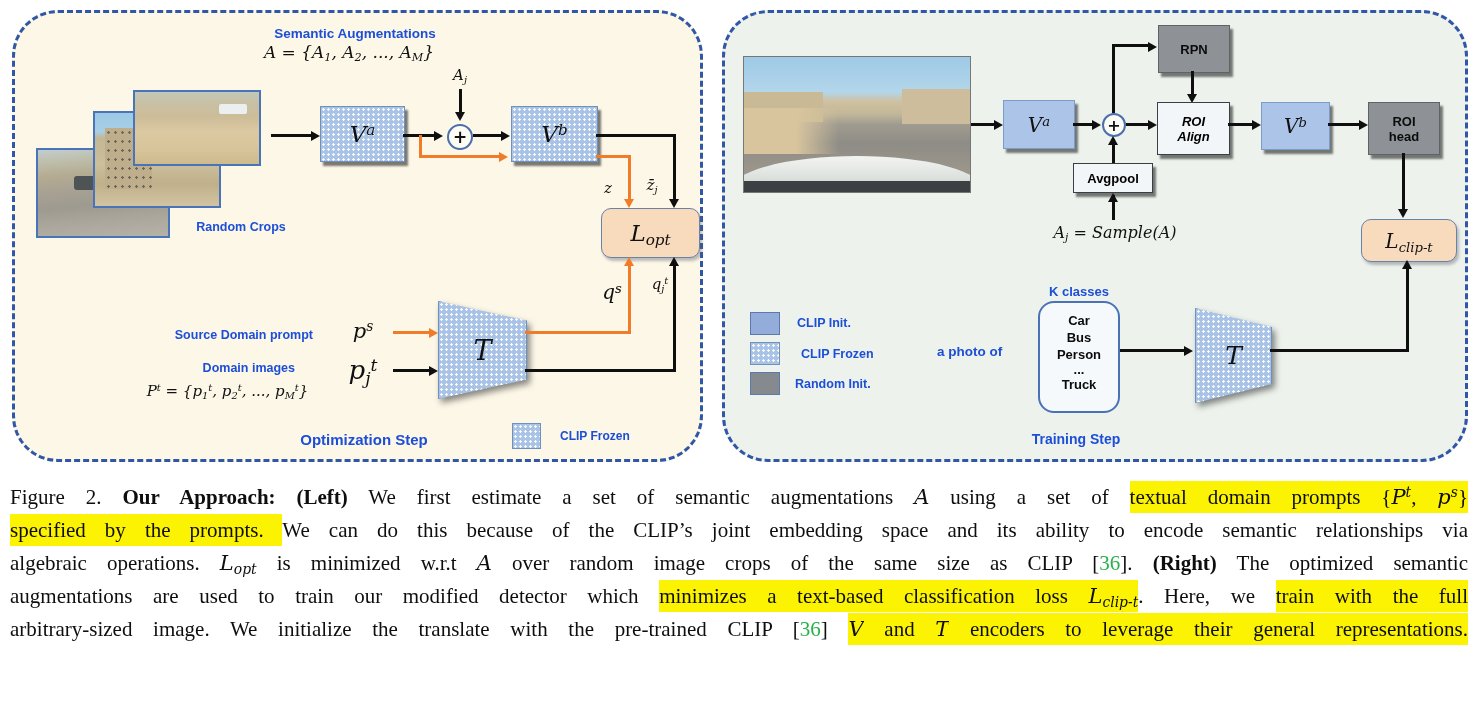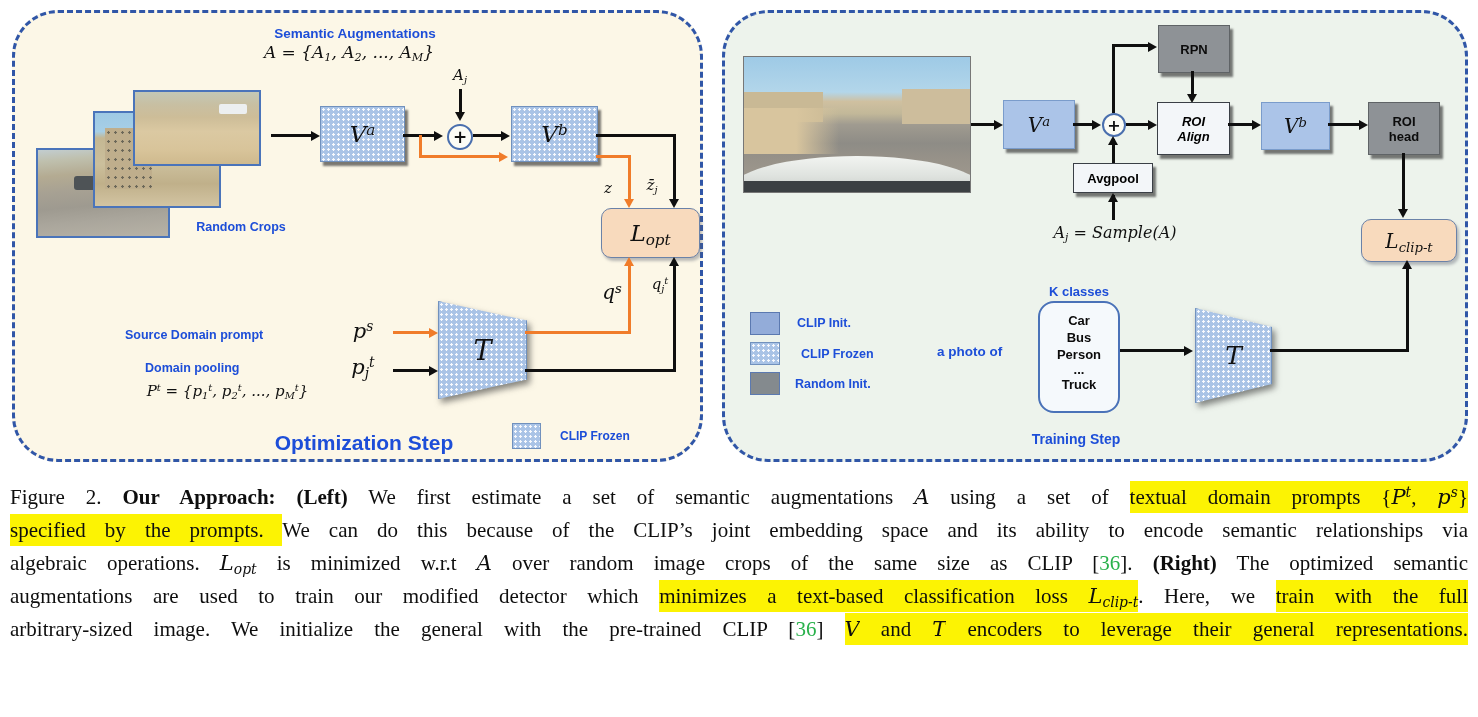--- a/index.html
+++ b/index.html
@@ -4,21 +4,21 @@
 <style>
   html,body{margin:0;padding:0;background:#ffffff;}
   body{width:1478px;height:717px;position:relative;font-family:"Liberation Sans",sans-serif;overflow:hidden;}
   .panel{position:absolute;top:10px;height:452px;border:3px dashed #3056a7;border-radius:46px;box-sizing:border-box;}
   #panel-left{left:12px;width:691px;background:#fcf7e7;}
   #panel-right{left:722px;width:746px;background:#edf3ec;}
   .abs{position:absolute;}
   .dlabel{position:absolute;font-weight:700;color:#1d4ed8;font-size:12.5px;line-height:1.15;}
   .mathlabel{position:absolute;font-family:"DejaVu Serif",serif;font-style:italic;color:#101010;}
   .ctr{text-align:center;}
-  .rgt{}
+  .rgt{text-align:right;}
   
   .hatch{background-color:#a9c3e6;background-image:radial-gradient(rgba(255,255,255,.9) 1px, rgba(255,255,255,0) 1.45px);background-size:5px 5px;border:1px solid #7191bd;}
   .shadow{box-shadow:3px 4px 2px rgba(35,35,35,.6);}
   .softshadow{box-shadow:2px 3px 3px rgba(90,95,110,.4);}
   .encbox{position:absolute;display:flex;align-items:center;justify-content:center;}
   .solidblue{background:#abc4e8;border:1px solid #7a9ccb;}
   .graybox{background:#8e9296;border:1px solid #5f6366;color:#0c0c0c;}
   .whitebox{background:#f3f6f9;border:1.5px solid #3a3f46;}
   .lossbox{background:#f8dabd;border:1.5px solid #6b82a8;border-radius:10px;}
   .boxtext{font-weight:700;font-size:13px;line-height:15px;text-align:center;}
@@ -120,37 +120,37 @@
   <div class="ah ah-u" style="left:654px;top:244px;"></div>
 
   <div class="mathlabel ctr" style="left:584px;top:267px;width:26px;font-size:20px;"><span class="sm">q<sup>s</sup></span></div>
   <div class="mathlabel ctr" style="left:630px;top:262px;width:30px;font-size:15px;"><span class="sm">q<sub>j</sub><sup>t</sup></span></div>
 
   <div class="dlabel rgt" style="left:110px;top:315px;width:188px;">Source Domain prompt</div>
   <div class="mathlabel ctr" style="left:328px;top:306px;width:40px;font-size:21px;"><span class="sm">p<sup>s</sup></span></div>
   <div class="ln lnh o" style="left:378px;top:318px;width:38px;"></div>
   <div class="ah ah-r o" style="left:414px;top:314.5px;"></div>
 
-  <div class="dlabel rgt" style="left:130px;top:348px;width:150px;">Domain pooling</div>
-  <div class="mathlabel ctr" style="left:328px;top:342px;width:40px;font-size:21px;"><span class="sm">p<sub>j</sub><sup>t</sup></span></div>
+  <div class="dlabel rgt" style="left:130px;top:348px;width:150px;">Domain images</div>
+  <div class="mathlabel ctr" style="left:328px;top:342px;width:40px;font-size:26px;"><span class="sm">p<sub>j</sub><sup>t</sup></span></div>
   <div class="ln lnh" style="left:378px;top:356px;width:38px;"></div>
   <div class="ah ah-r" style="left:414px;top:352.5px;"></div>
 
   <div class="mathlabel ctr" style="left:105px;top:369px;width:215px;font-size:15px;"><span class="sm">P<sup>t</sup></span><span> = {</span><span class="sm">p<sub>1</sub><sup>t</sup></span><span>, </span><span class="sm">p<sub>2</sub><sup>t</sup></span><span>, ..., </span><span class="sm">p<sub>M</sub><sup>t</sup></span><span>}</span></div>
 
   <div class="trapwrap" style="left:423px;top:288px;width:87px;height:96px;">
     <div class="trap hatch">
       <span class="mathlabel" style="position:static;font-size:27px;"><span class="sm">T</span></span>
     </div>
   </div>
 
   <div class="ln lnh o" style="left:510px;top:318px;width:106px;"></div>
   <div class="ln lnh" style="left:510px;top:356px;width:150px;"></div>
 
-  <div class="dlabel ctr" style="left:199px;top:418px;width:300px;font-size:21px;">Optimization Step</div>
+  <div class="dlabel ctr" style="left:199px;top:418px;width:300px;font-size:15px;">Optimization Step</div>
 
   <div class="swatch hatch" style="left:497px;top:410px;width:29px;height:26px;"></div>
   <div class="dlabel" style="left:545px;top:417px;font-size:12px;">CLIP Frozen</div>
 </div>
 
 <div class="panel" id="panel-right">
 
   <div class="photo" style="left:18px;top:43px;width:228px;height:137px;border:1px solid #777;background:linear-gradient(180deg,#9ecae6 0%,#b3d6ea 26%,#cfc0a0 33%,#c2b899 42%,#a09b90 50%,#8e8c86 64%,#979289 76%,#a39c91 100%);">
     <div class="abs" style="left:0;top:26%;width:35%;height:22%;background:#c9b995;"></div>
     <div class="abs" style="right:0;top:24%;width:30%;height:26%;background:#cdbd9c;"></div>
@@ -253,14 +253,14 @@
   <div class="dlabel" style="left:70px;top:364px;font-size:12.5px;">Random Init.</div>
 
   <div class="dlabel ctr" style="left:231px;top:418px;width:240px;font-size:14px;">Training Step</div>
 </div>
 
 <div id="caption">
   <div class="cap-line"><span>Figure 2.  </span><span class="sb">Our Approach:  (Left)</span><span> We first estimate a set of semantic augmentations </span><span class="sm">A</span><span> using a set of </span><span class="sh">textual domain prompts </span><span class="sh">{</span><span class="sh sm">P<sup>t</sup></span><span class="sh">, </span><span class="sh sm">p<sup>s</sup></span><span class="sh">}</span></div>
   <div class="cap-line"><span class="sh">specified by the prompts. </span><span>We can do this because of the CLIP’s joint embedding space and its ability to encode semantic relationships via</span></div>
   <div class="cap-line"><span>algebraic operations. </span><span class="sm">L<sub>opt</sub></span><span> is minimized w.r.t </span><span class="sm">A</span><span> over random image crops of the same size as CLIP [</span><span class="sg">36</span><span>]. </span><span class="sb">(Right)</span><span> The optimized semantic</span></div>
   <div class="cap-line"><span>augmentations are used to train our modified detector which </span><span class="sh">minimizes a text-based classification loss </span><span class="sh sm">L<sub>clip-t</sub></span><span>. Here, we </span><span class="sh">train with the full</span></div>
-  <div class="cap-line"><span>arbitrary-sized image. We initialize the general with the pre-trained CLIP [</span><span class="sg">36</span><span>] </span><span class="sh sm">V</span><span class="sh"> and </span><span class="sh sm">T</span><span class="sh"> encoders to leverage their general representations.</span></div>
+  <div class="cap-line"><span>arbitrary-sized image. We initialize the translate with the pre-trained CLIP [</span><span class="sg">36</span><span>] </span><span class="sh sm">V</span><span class="sh"> and </span><span class="sh sm">T</span><span class="sh"> encoders to leverage their general representations.</span></div>
 </div>
 
 </body></html>

